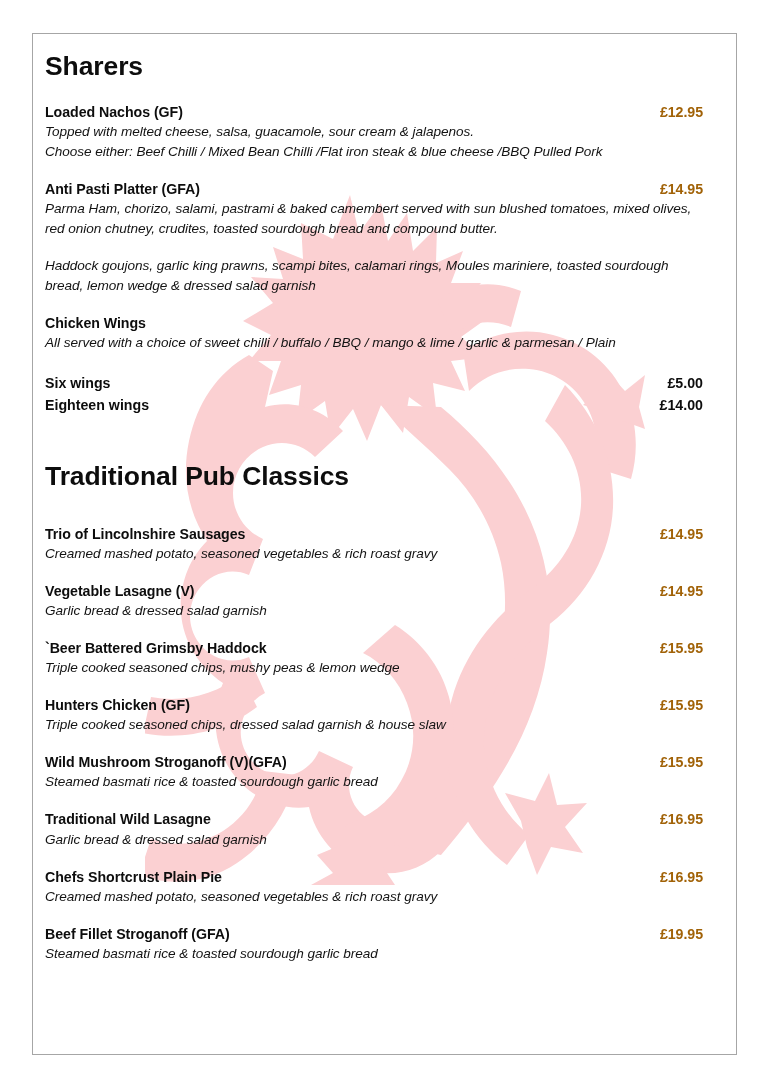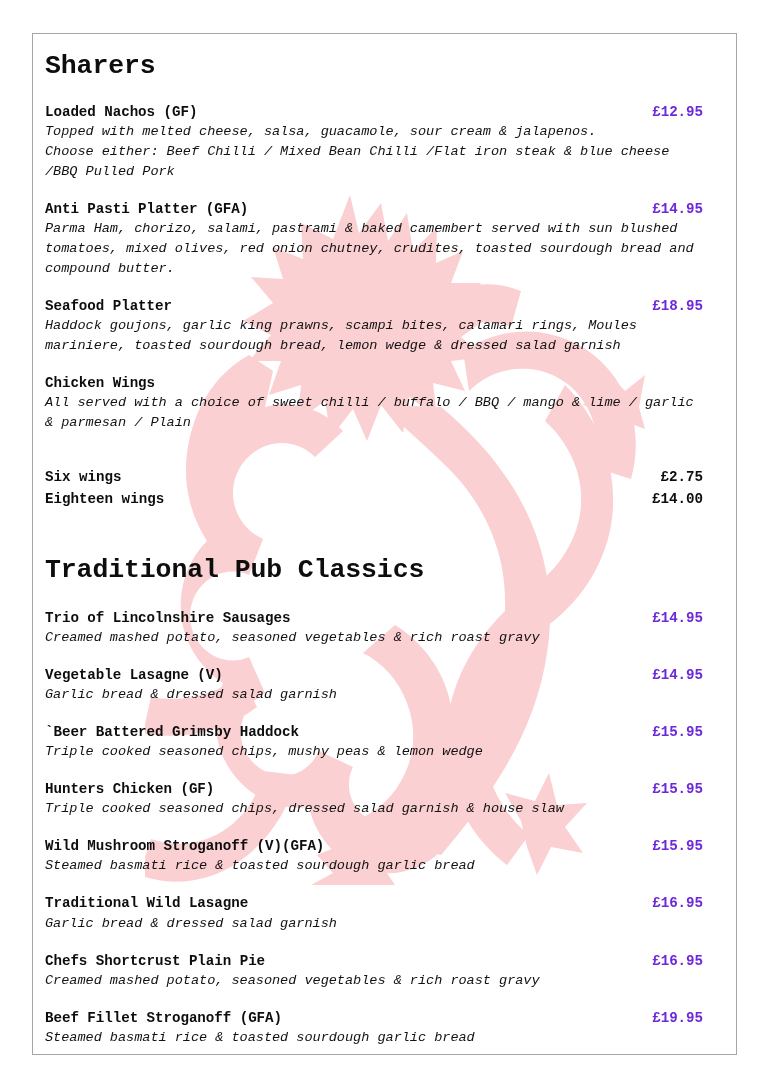--- a/index.html
+++ b/index.html
@@ -46,34 +46,33 @@
   }
   .watermark svg { display: block; width: 100%; height: 100%; }
 
   
   .content {
     position: absolute;
     left: 45px;
     top: 52px;
     width: 658px;
     z-index: 2;
-    font-family: Liberation Mono, monospace;
   }
 
   .section-title {
     font-size: 26.5px;
     font-weight: bold;
     letter-spacing: -0.1px;
     line-height: 1.12;
     margin: 0 0 20px 0;
     color: #0d0d0d;
   }
   .section-title.second {
     margin-top: 46px;
-    margin-bottom: 22px;
+    margin-bottom: 32px;
   }
 
   .item { margin: 0 0 17px 0; }
   .item.tight { margin-bottom: 15px; }
 
   .item-head {
     display: flex;
     justify-content: space-between;
     align-items: flex-start;
     width: 100%;
@@ -82,36 +81,36 @@
     font-size: 14.2px;
     font-weight: bold;
     line-height: 1.42;
     color: #0d0d0d;
     letter-spacing: -0.05px;
   }
   .item-price {
     font-size: 14.2px;
     font-weight: bold;
     line-height: 1.42;
-    color: #6d28d9;
+    color: #a16207;
     white-space: nowrap;
     text-align: right;
     letter-spacing: -0.05px;
   }
   .item-desc {
     font-size: 13.6px;
     font-style: italic;
     line-height: 1.47;
     color: #131313;
     max-width: 658px;
     letter-spacing: -0.05px;
   }
 
   
-  .wings-block { margin-top: 34px; margin-bottom: 0; }
+  .wings-block { margin-top: 20px; margin-bottom: 0; }
   .wings-row {
     display: flex;
     justify-content: space-between;
     align-items: baseline;
     font-size: 14.2px;
     font-weight: bold;
     line-height: 1.52;
     color: #0d0d0d;
   }
 </style>
@@ -200,39 +199,35 @@
 
     <div class="item">
       <div class="item-head">
         <span class="item-name">Anti Pasti Platter (GFA)</span>
         <span class="item-price">£14.95</span>
       </div>
       <div class="item-desc">Parma Ham, chorizo, salami, pastrami &amp; baked camembert served with sun blushed tomatoes, mixed olives, red onion chutney, crudites, toasted sourdough bread and compound butter.</div>
     </div>
 
     <div class="item">
-      <div class="item-head">
-        <span class="item-name">Seafood Platter</span>
-        <span class="item-price">£18.95</span>
-      </div>
       <div class="item-desc">Haddock goujons, garlic king prawns, scampi bites, calamari rings, Moules mariniere, toasted sourdough bread, lemon wedge &amp; dressed salad garnish</div>
     </div>
 
     <div class="item tight">
       <div class="item-head">
         <span class="item-name">Chicken Wings</span>
         <span class="item-price"></span>
       </div>
       <div class="item-desc">All served with a choice of sweet chilli / buffalo / BBQ / mango &amp; lime / garlic &amp; parmesan / Plain</div>
     </div>
 
     <div class="wings-block">
       <div class="wings-row">
         <span>Six wings</span>
-        <span>£2.75</span>
+        <span>£5.00</span>
       </div>
       <div class="wings-row">
         <span>Eighteen wings</span>
         <span>£14.00</span>
       </div>
     </div>
 
     <h1 class="section-title second">Traditional Pub Classics</h1>
 
     <div class="item">

